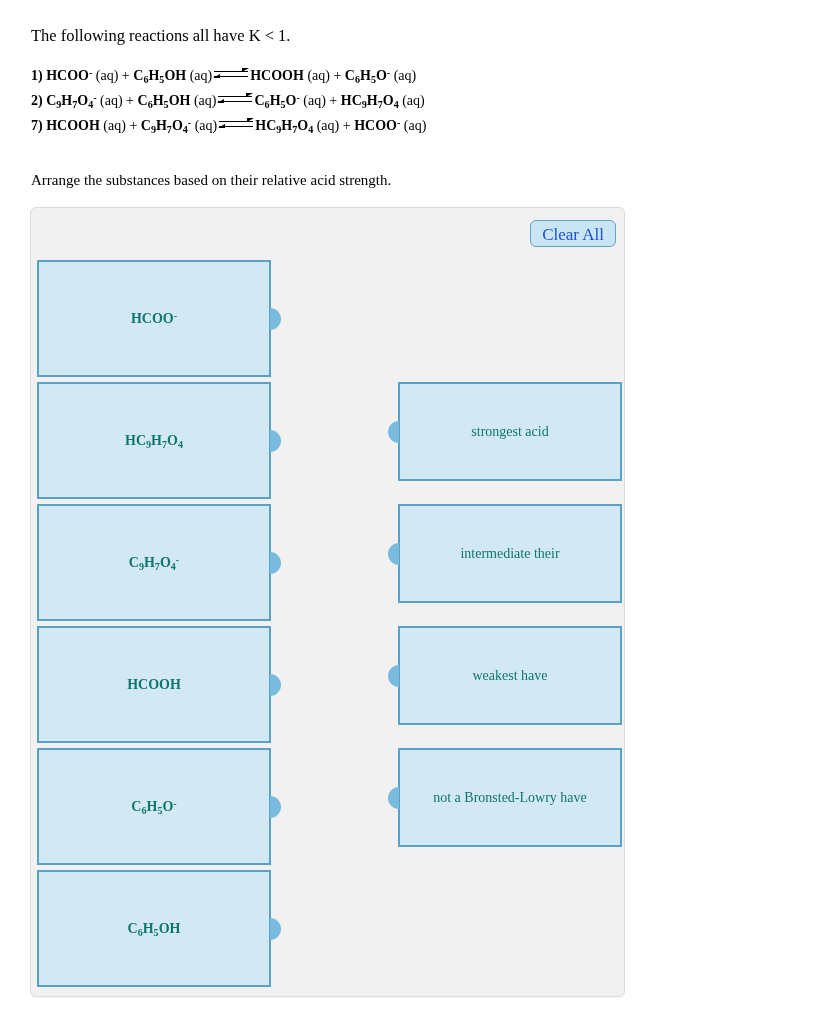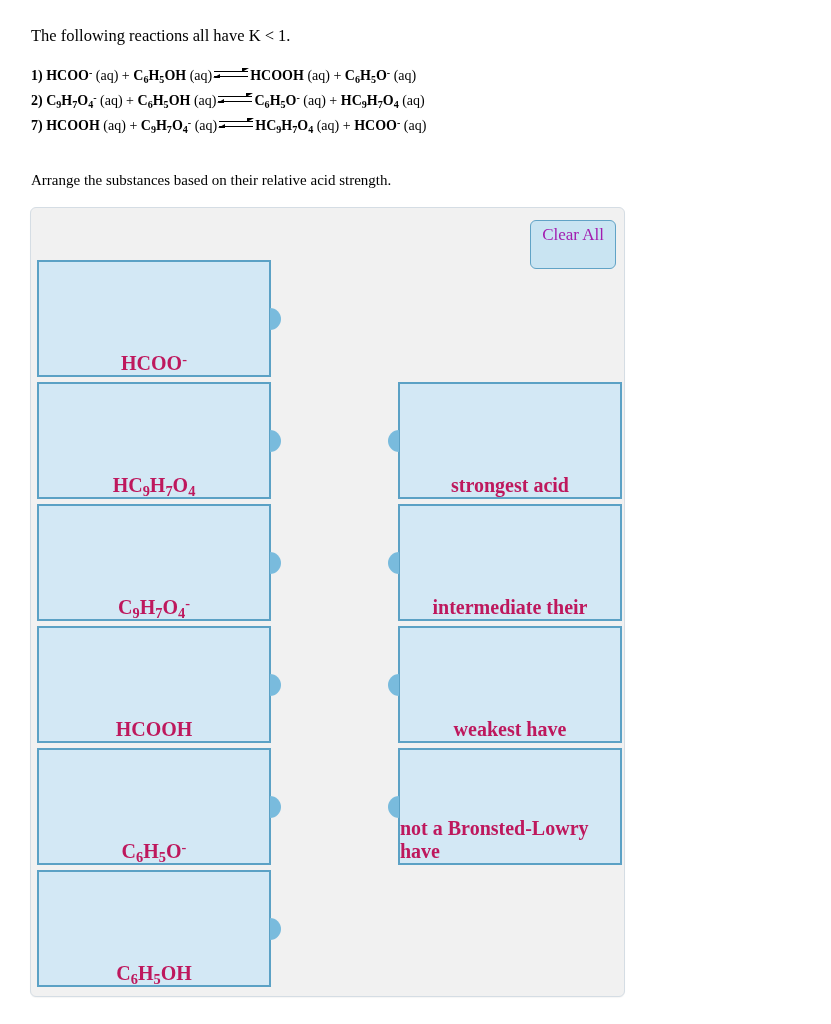--- a/index.html
+++ b/index.html
@@ -110,60 +110,60 @@
     background: #f1f1f1;
     border: 1px solid #d5dde4;
     border-radius: 6px;
     box-shadow: 0 1px 1px rgba(0,0,0,0.04);
   }
 
   .clear-all {
     position: absolute;
     right: 8px;
     top: 12px;
-    padding: 5px 11px 24px 11px;
+    padding: 5px 11px 2px 11px;
     background: #c9e4f2;
     border: 1px solid #61a3c6;
     border-radius: 6px;
     font-family: "Liberation Serif", "DejaVu Serif", serif;
     font-size: 17px;
-    color: #a21caf;
+    color: #1d4ed8;
     cursor: pointer;
     line-height: 1.05;
   }
 
   .columns {
     position: absolute;
     left: 0; top: 0;
     width: 593px;
     height: 788px;
   }
 
   .tile {
     position: absolute;
     box-sizing: border-box;
     background: #d3e8f5;
     border: 2px solid #5ba1c5;
     display: flex;
-    align-items: flex-end;
+    align-items: center;
     justify-content: center;
-    font-size: 20px;
-    color: #be185d;
+    font-size: 14px;
+    color: #0f766e;
   }
   .tile.left-tile {
     left: 6px;
     width: 234px;
     height: 117px;
     font-weight: bold;
   }
   .tile.right-tile {
     left: 367px;
     width: 224px;
-    height: 117px;
-    font-weight: bold;
+    height: 99px;
+    font-weight: normal;
   }
 
   .tile sub {
     font-size: 0.72em;
     vertical-align: -0.25em;
     line-height: 0;
   }
   .tile sup {
     font-size: 0.72em;
     vertical-align: 0.42em;

